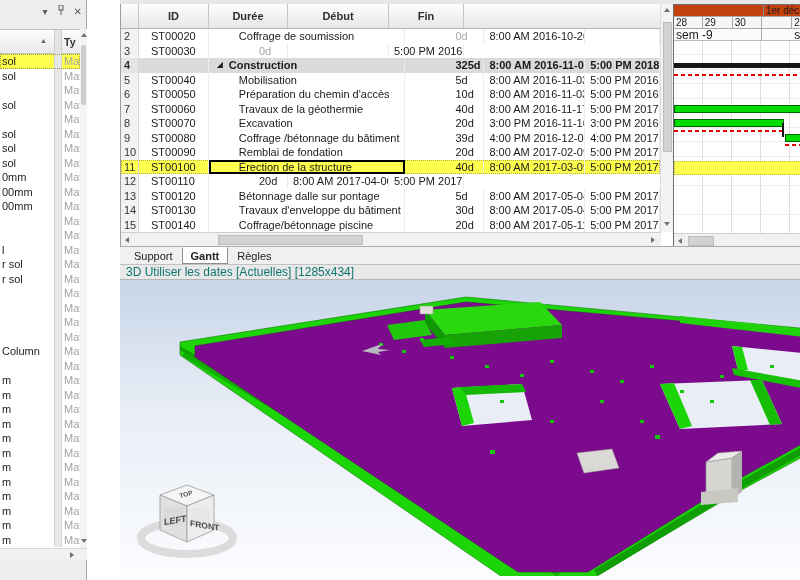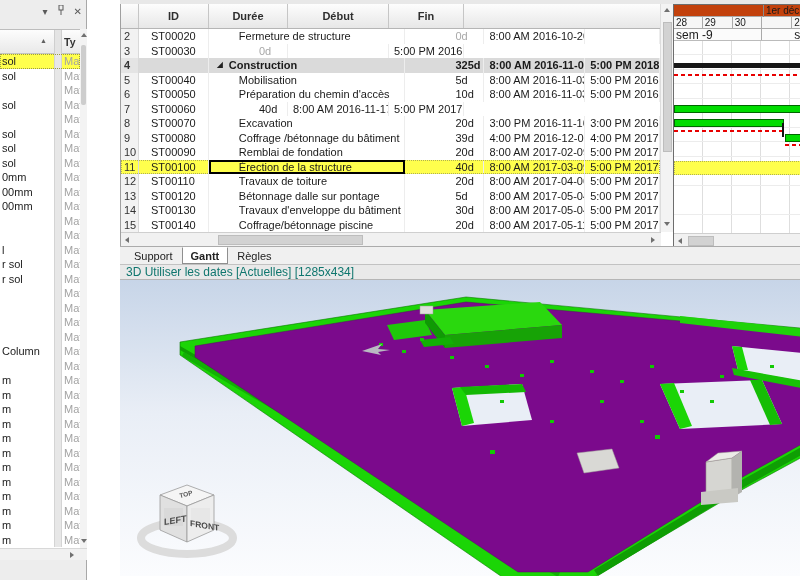--- a/index.html
+++ b/index.html
@@ -336,21 +336,21 @@
         <div class="c-num"></div>
         <div class="c-id">ID</div>
         <div class="c-dur">Durée</div>
         <div class="c-deb">Début</div>
         <div class="c-fin">Fin</div>
       </div>
       <div id="table-rows">
           <div class="t-row">
             <div class="c-num">2</div>
             <div class="c-id">ST00020</div>
-            <div class="c-nom">Fermeture de structure</div>
+            <div class="c-nom">Coffrage de soumission</div>
             <div class="c-dur muted">0d</div>
             <div class="c-deb">8:00 AM 2016-10-20 (*)</div>
             <div class="c-fin"></div>
           </div>
           <div class="t-row">
             <div class="c-num">3</div>
             <div class="c-id">ST00030</div>
             <div class="c-dur muted">0d</div>
             <div class="c-deb"></div>
             <div class="c-fin">5:00 PM 2016-10-2</div>
@@ -375,20 +375,21 @@
             <div class="c-num">6</div>
             <div class="c-id">ST00050</div>
             <div class="c-nom">Préparation du chemin d'accès</div>
             <div class="c-dur">10d</div>
             <div class="c-deb">8:00 AM 2016-11-03</div>
             <div class="c-fin">5:00 PM 2016-11-1</div>
           </div>
           <div class="t-row">
             <div class="c-num">7</div>
             <div class="c-id">ST00060</div>
+            <div class="c-nom">Travaux de la géothermie</div>
             <div class="c-dur">40d</div>
             <div class="c-deb">8:00 AM 2016-11-17</div>
             <div class="c-fin">5:00 PM 2017-01-2</div>
           </div>
           <div class="t-row">
             <div class="c-num">8</div>
             <div class="c-id">ST00070</div>
             <div class="c-nom">Excavation</div>
             <div class="c-dur">20d</div>
             <div class="c-deb">3:00 PM 2016-11-16 (*)</div>
@@ -414,21 +415,20 @@
             <div class="c-num">11</div>
             <div class="c-id">ST00100</div>
             <div class="c-nom">Érection de la structure</div>
             <div class="c-dur">40d</div>
             <div class="c-deb">8:00 AM 2017-03-09</div>
             <div class="c-fin">5:00 PM 2017-05-0</div>
           </div>
           <div class="t-row">
             <div class="c-num">12</div>
             <div class="c-id">ST00110</div>
-            <div class="c-nom">Travaux de toiture</div>
             <div class="c-dur">20d</div>
             <div class="c-deb">8:00 AM 2017-04-06</div>
             <div class="c-fin">5:00 PM 2017-05-0</div>
           </div>
           <div class="t-row">
             <div class="c-num">13</div>
             <div class="c-id">ST00120</div>
             <div class="c-nom">Bétonnage dalle sur pontage</div>
             <div class="c-dur">5d</div>
             <div class="c-deb">8:00 AM 2017-05-04</div>

